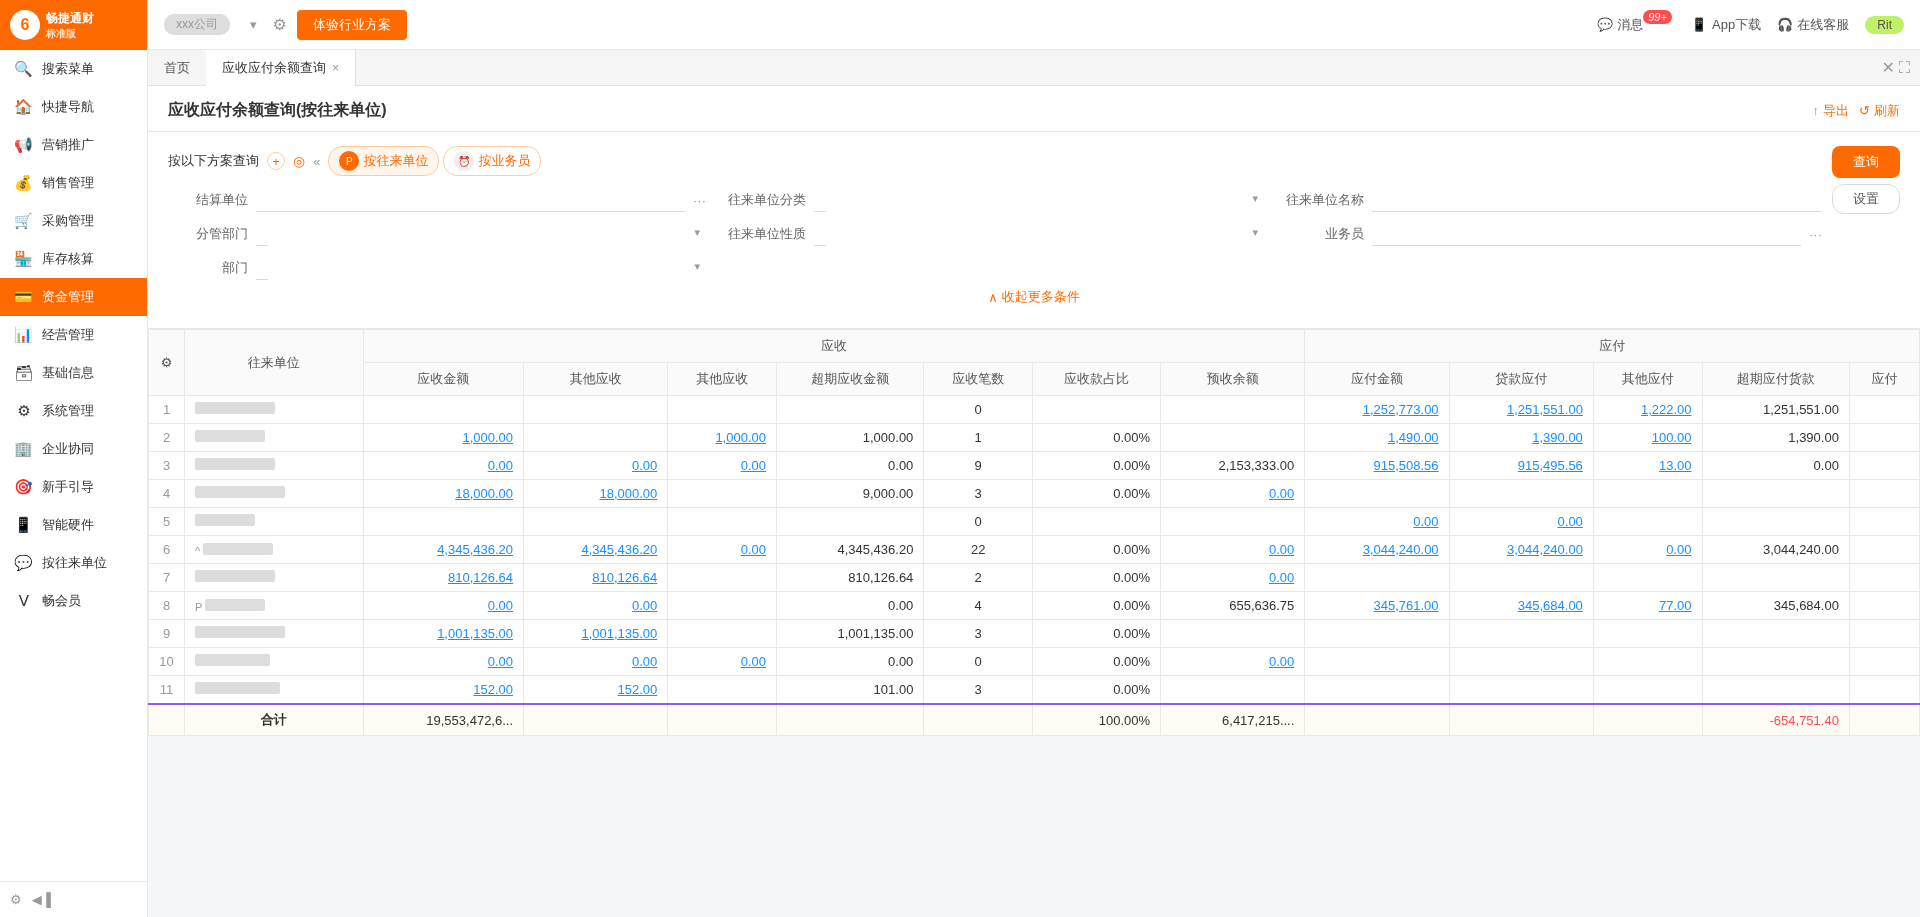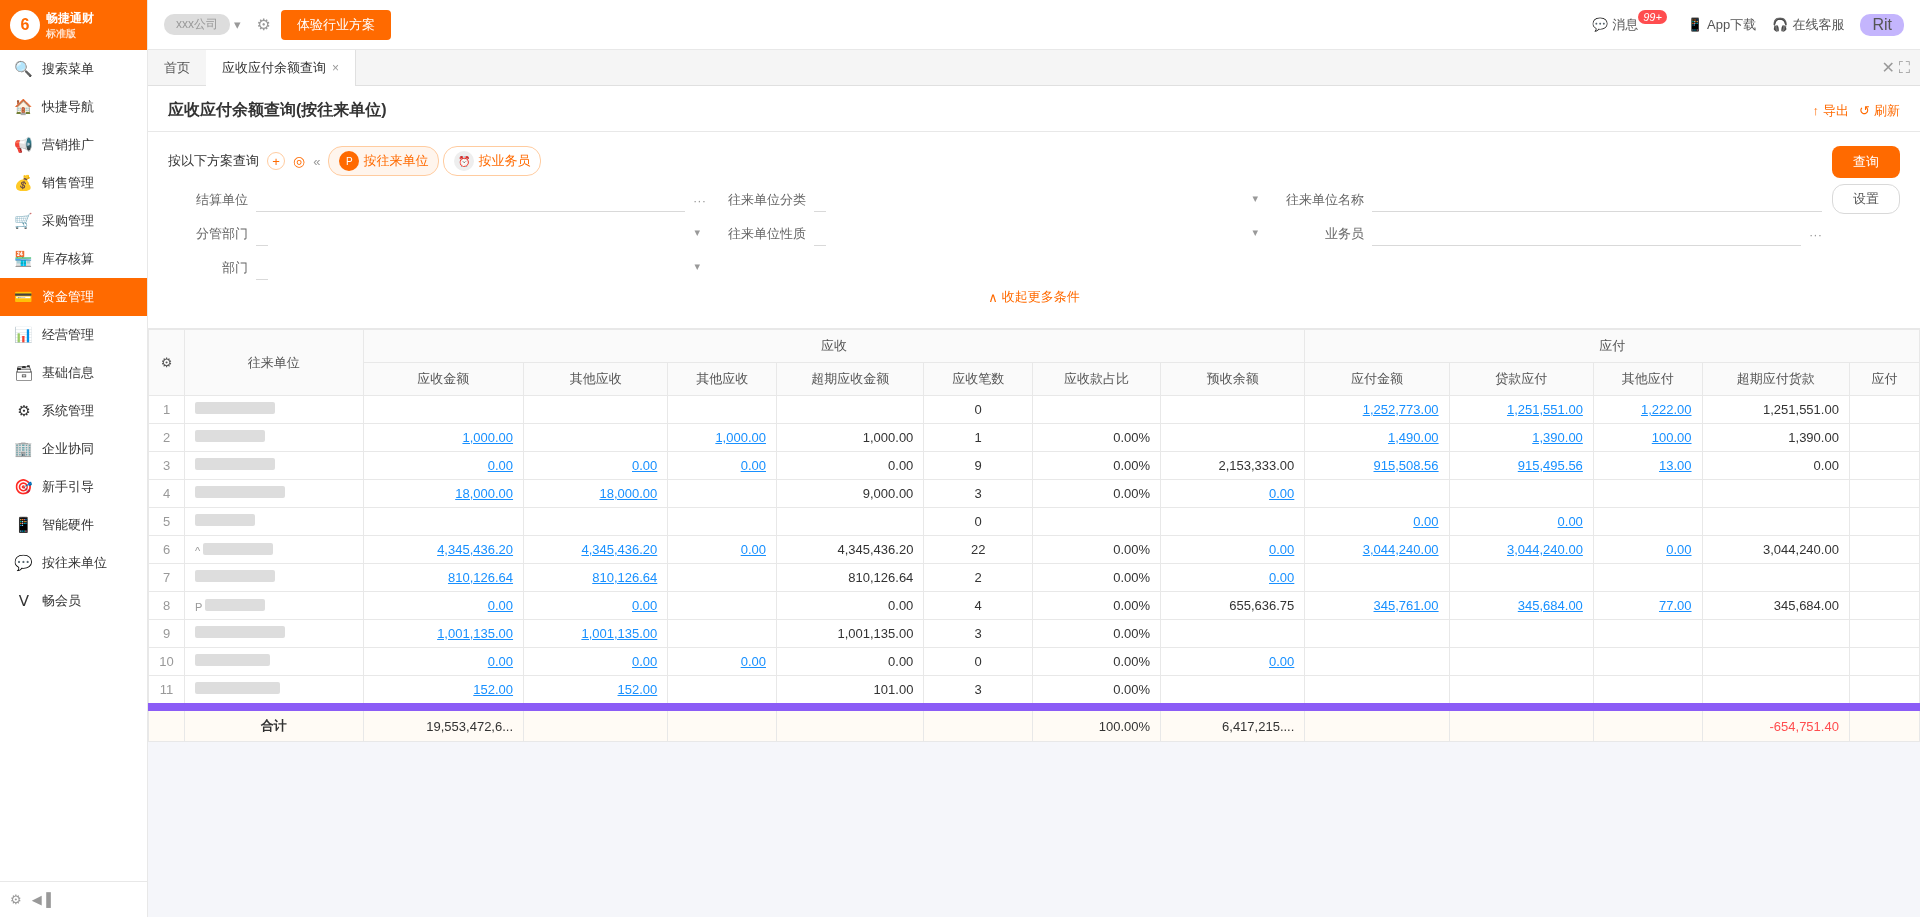--- a/index.html
+++ b/index.html
@@ -11,21 +11,21 @@
     .sidebar-logo .logo-icon { width: 30px; height: 30px; background: white; border-radius: 50%; display: flex; align-items: center; justify-content: center; color: #ff6a00; font-weight: bold; font-size: 16px; margin-right: 6px; }
     .sidebar-logo-wrap { position: relative; display: flex; align-items: center; }
     .sidebar-item { display: flex; align-items: center; padding: 10px 14px; cursor: pointer; color: #333; gap: 8px; }
     .sidebar-item.active { background: #ff6a00; color: white; }
     .sidebar-item .s-icon { font-size: 15px; width: 20px; text-align: center; }
     .sidebar-bottom { margin-top: auto; border-top: 1px solid #e8e8e8; display: flex; padding: 10px; gap: 10px; }
 
     
     .main-area { flex: 1; display: flex; flex-direction: column; overflow: hidden; }
     .top-bar { height: 50px; background: white; display: flex; align-items: center; padding: 0 16px; border-bottom: 1px solid #e8e8e8; gap: 10px; }
-    .top-bar-breadcrumb { color: #999; font-size: 12px; display: flex; align-items: center; gap: 4px; }
+    .top-bar-breadcrumb { color: #999; font-size: 12px; display: flex; align-items: center; gap: 20px; }
     .top-bar-right { margin-left: auto; display: flex; align-items: center; gap: 16px; color: #555; font-size: 13px; }
     .btn-trial { background: #ff6a00; color: white; border: none; padding: 6px 16px; border-radius: 4px; cursor: pointer; font-size: 13px; }
     .badge { background: #ff4d4f; color: white; border-radius: 10px; padding: 1px 5px; font-size: 11px; position: relative; top: -8px; left: -4px; font-style: italic; }
     .top-icon-item { display: flex; align-items: center; gap: 4px; cursor: pointer; }
 
     
     .tab-bar { background: #f5f5f5; display: flex; align-items: center; border-bottom: 1px solid #e0e0e0; height: 36px; }
     .tab-item { padding: 0 16px; height: 36px; display: flex; align-items: center; cursor: pointer; color: #555; border-right: 1px solid #e0e0e0; gap: 6px; }
     .tab-item.active { background: white; color: #333; font-weight: 500; }
     .tab-close { color: #999; font-size: 12px; }
@@ -67,21 +67,21 @@
     .table-wrapper { background: white; margin: 0; overflow: auto; }
     .data-table { width: 100%; border-collapse: collapse; font-size: 12px; }
     .data-table th { background: #fafafa; border: 1px solid #e8e8e8; padding: 7px 10px; text-align: center; color: #555; font-weight: 500; white-space: nowrap; }
     .data-table td { border: 1px solid #e8e8e8; padding: 6px 10px; color: #333; white-space: nowrap; }
     .data-table td.numeric { text-align: right; }
     .data-table td.center { text-align: center; }
     .data-table td a { color: #1890ff; text-decoration: underline; cursor: pointer; }
     .data-table .row-num { color: #999; text-align: center; }
     .col-group-header { background: #f5f5f5; }
     .total-row { background: #fffbf5; font-weight: 500; }
-    .total-row td { border-top: 8px solid #8b5cf6; }
+    .total-row td { border-top: 2px solid #8b5cf6; }
 
     
     ::-webkit-scrollbar { width: 6px; height: 6px; }
     ::-webkit-scrollbar-thumb { background: #ccc; border-radius: 3px; }
   </style>
 </head>
 <body>
 
 <div class="sidebar">
   <div class="sidebar-logo">
@@ -178,21 +178,21 @@
       </div>
       <div class="top-icon-item">
         <span>📱</span>
         <span>App下载</span>
       </div>
       <div class="top-icon-item">
         <span>🎧</span>
         <span>在线客服</span>
       </div>
       <div class="top-icon-item">
-        <span style="background:#c4b5fd;border-radius:10px;padding:2px 12px;color:#555;font-size:16px;">Rit</span>
+        <span style="background:#bef264;border-radius:10px;padding:2px 12px;color:#555;font-size:12px;">Rit</span>
       </div>
     </div>
   </div>
 
   <div class="tab-bar">
     <div class="tab-home">
       <span>首页</span>
     </div>
     <div class="tab-item active">
       <span>应收应付余额查询</span>

